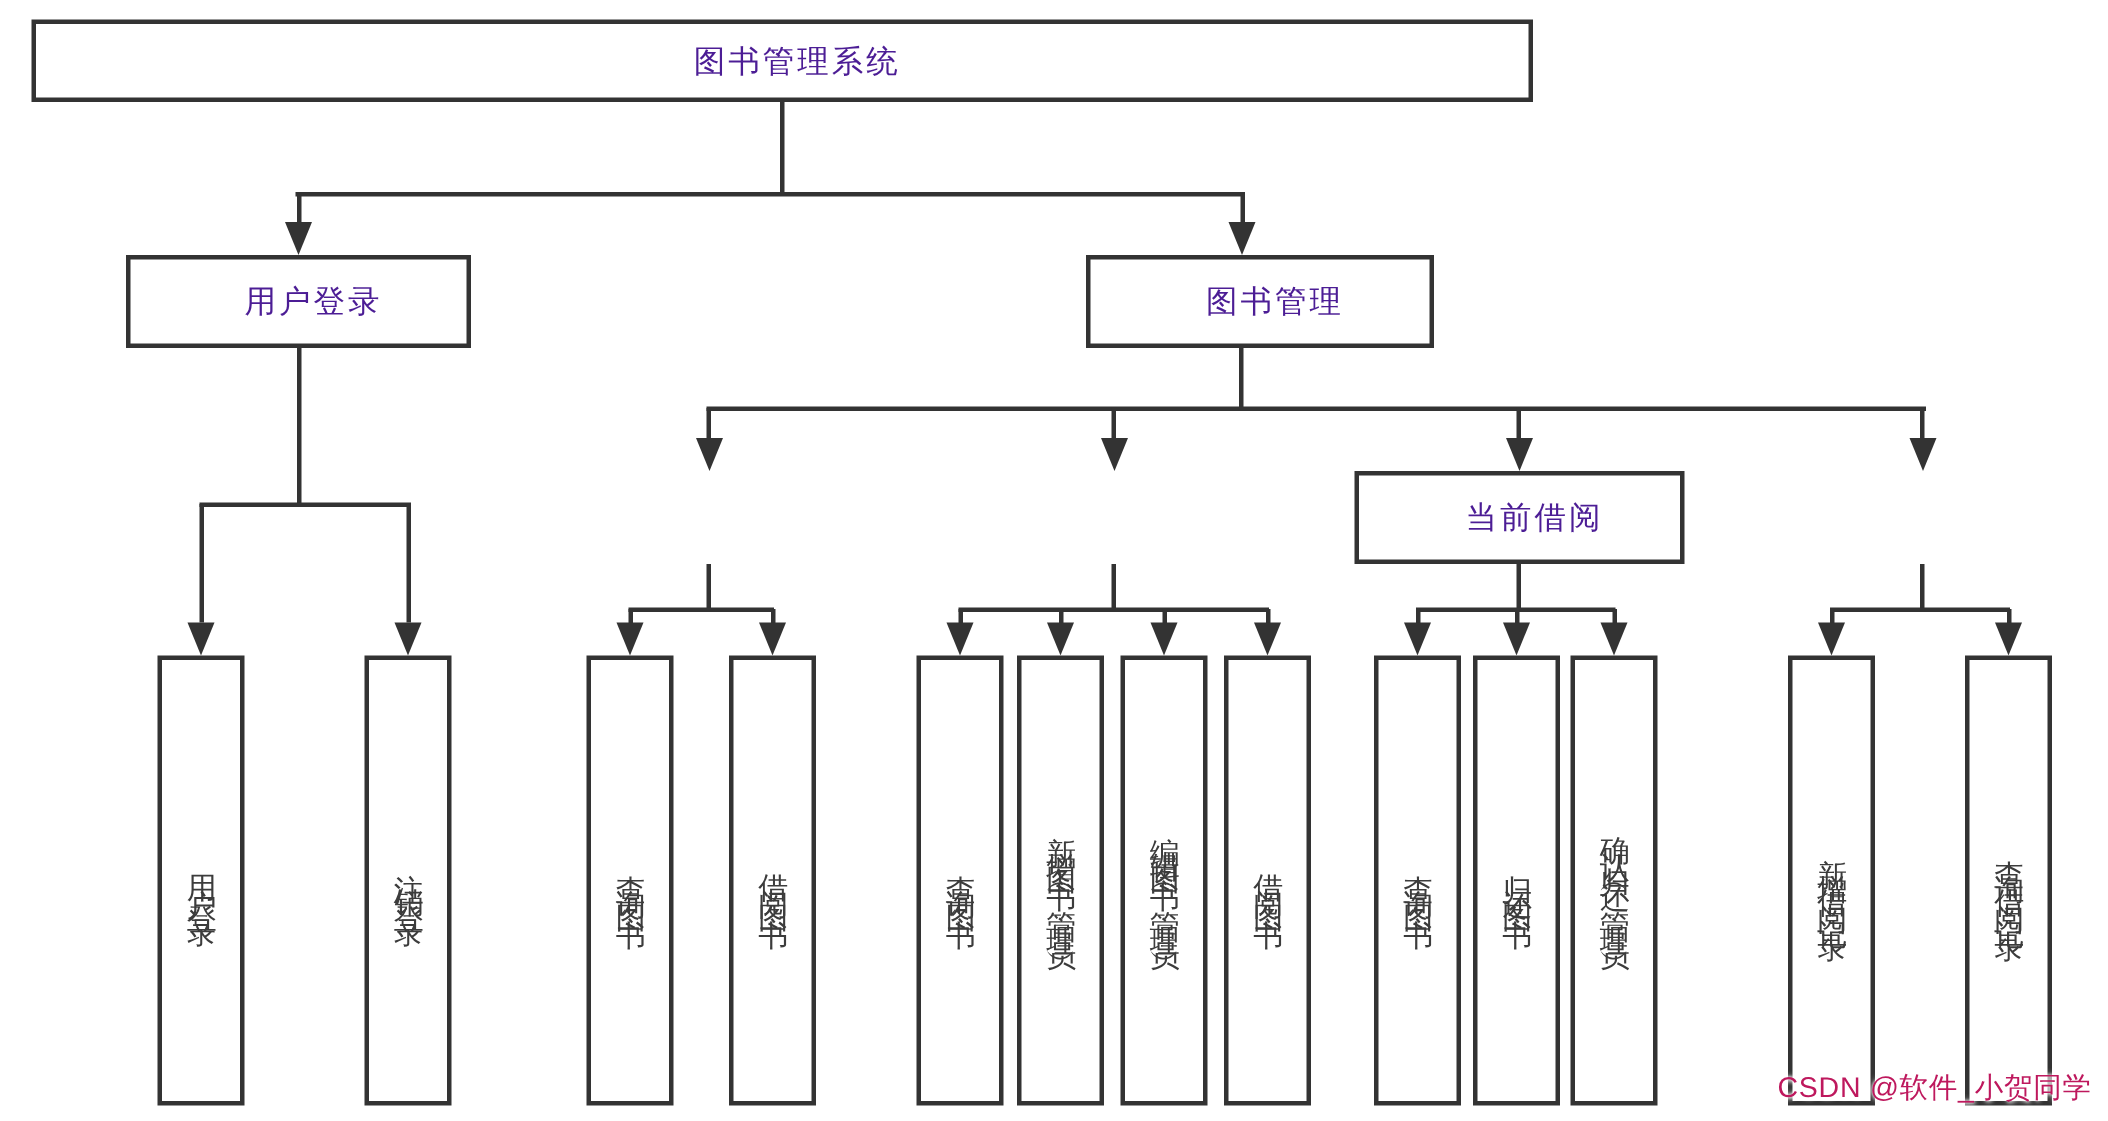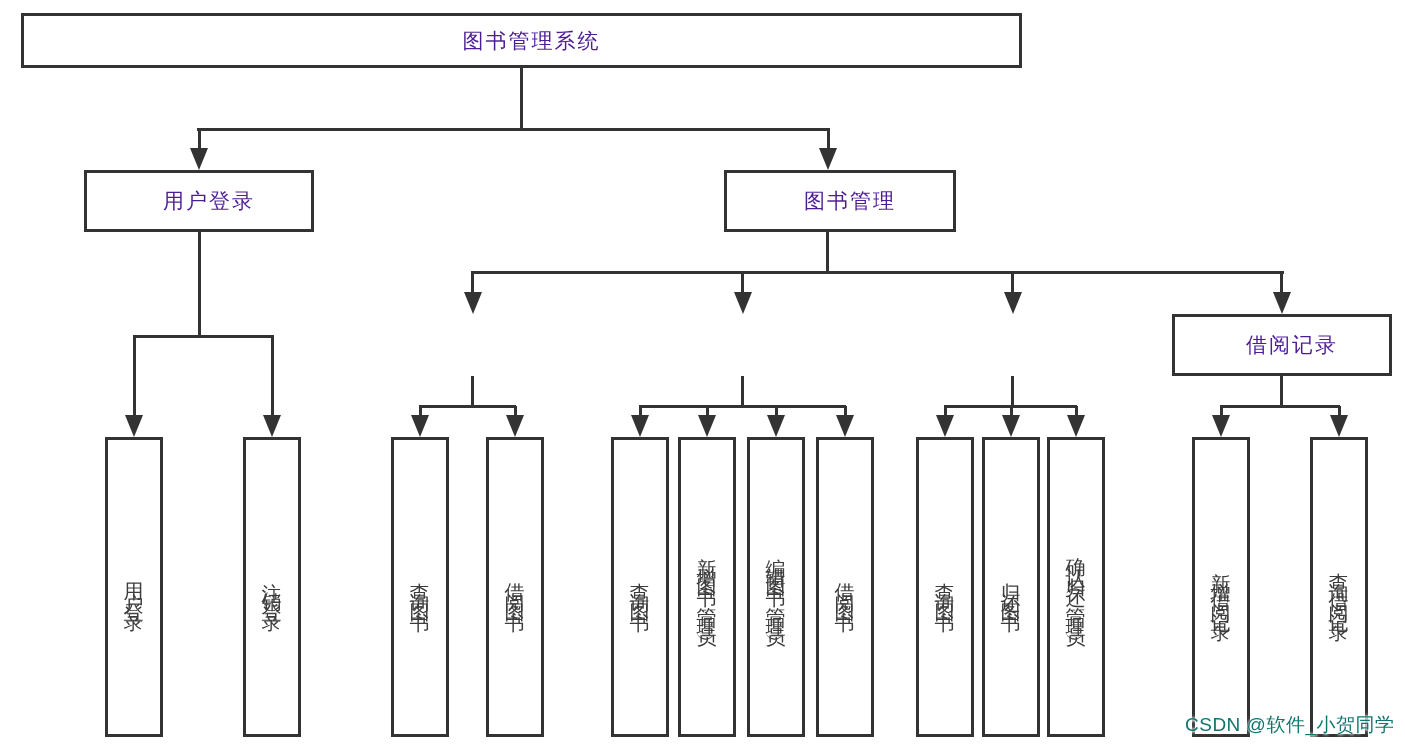--- a/index.html
+++ b/index.html
@@ -52,21 +52,21 @@
     width: 0; height: 0;
     border-left: 9px solid transparent;
     border-right: 9px solid transparent;
     border-top: 22px solid #333333;
   }
   .watermark {
     position: absolute;
     left: 1185px;
     top: 712px;
     font-size: 19px;
-    color: #0f766e;
+    color: #be185d;
     letter-spacing: 0.5px;
     white-space: nowrap;
     text-shadow: 0 0 2px #ffffff, 0 0 4px #ffffff, 1px 1px 3px #ffffff;
     z-index: 5;
   }
 </style>
 </head>
 <body>
 
 <div id="canvas">
@@ -75,22 +75,22 @@
     <span>图书管理系统</span>
   </div>
 
   <div class="hbox" style="left:84px; top:170px; width:230px; height:62px;">
     <span>用户登录</span>
   </div>
   <div class="hbox" style="left:712px; top:170px; width:232px; height:62px;margin-left:12px;">
     <span>图书管理</span>
   </div>
 
-  <div class="hbox" style="left:1172px; top:314px; width:220px; height:62px;">
-    <span>借阅记录</span>
+  <div class="hbox" style="left:903px; top:314px; width:220px; height:62px;">
+    <span>当前借阅</span>
   </div>
 
   <div class="vbox" style="left:105px;">
     <span class="vtext">用户登录</span>
   </div>
   <div class="vbox" style="left:243px;">
     <span class="vtext">注销登录</span>
   </div>
 
   <div class="vbox" style="left:391px;">

